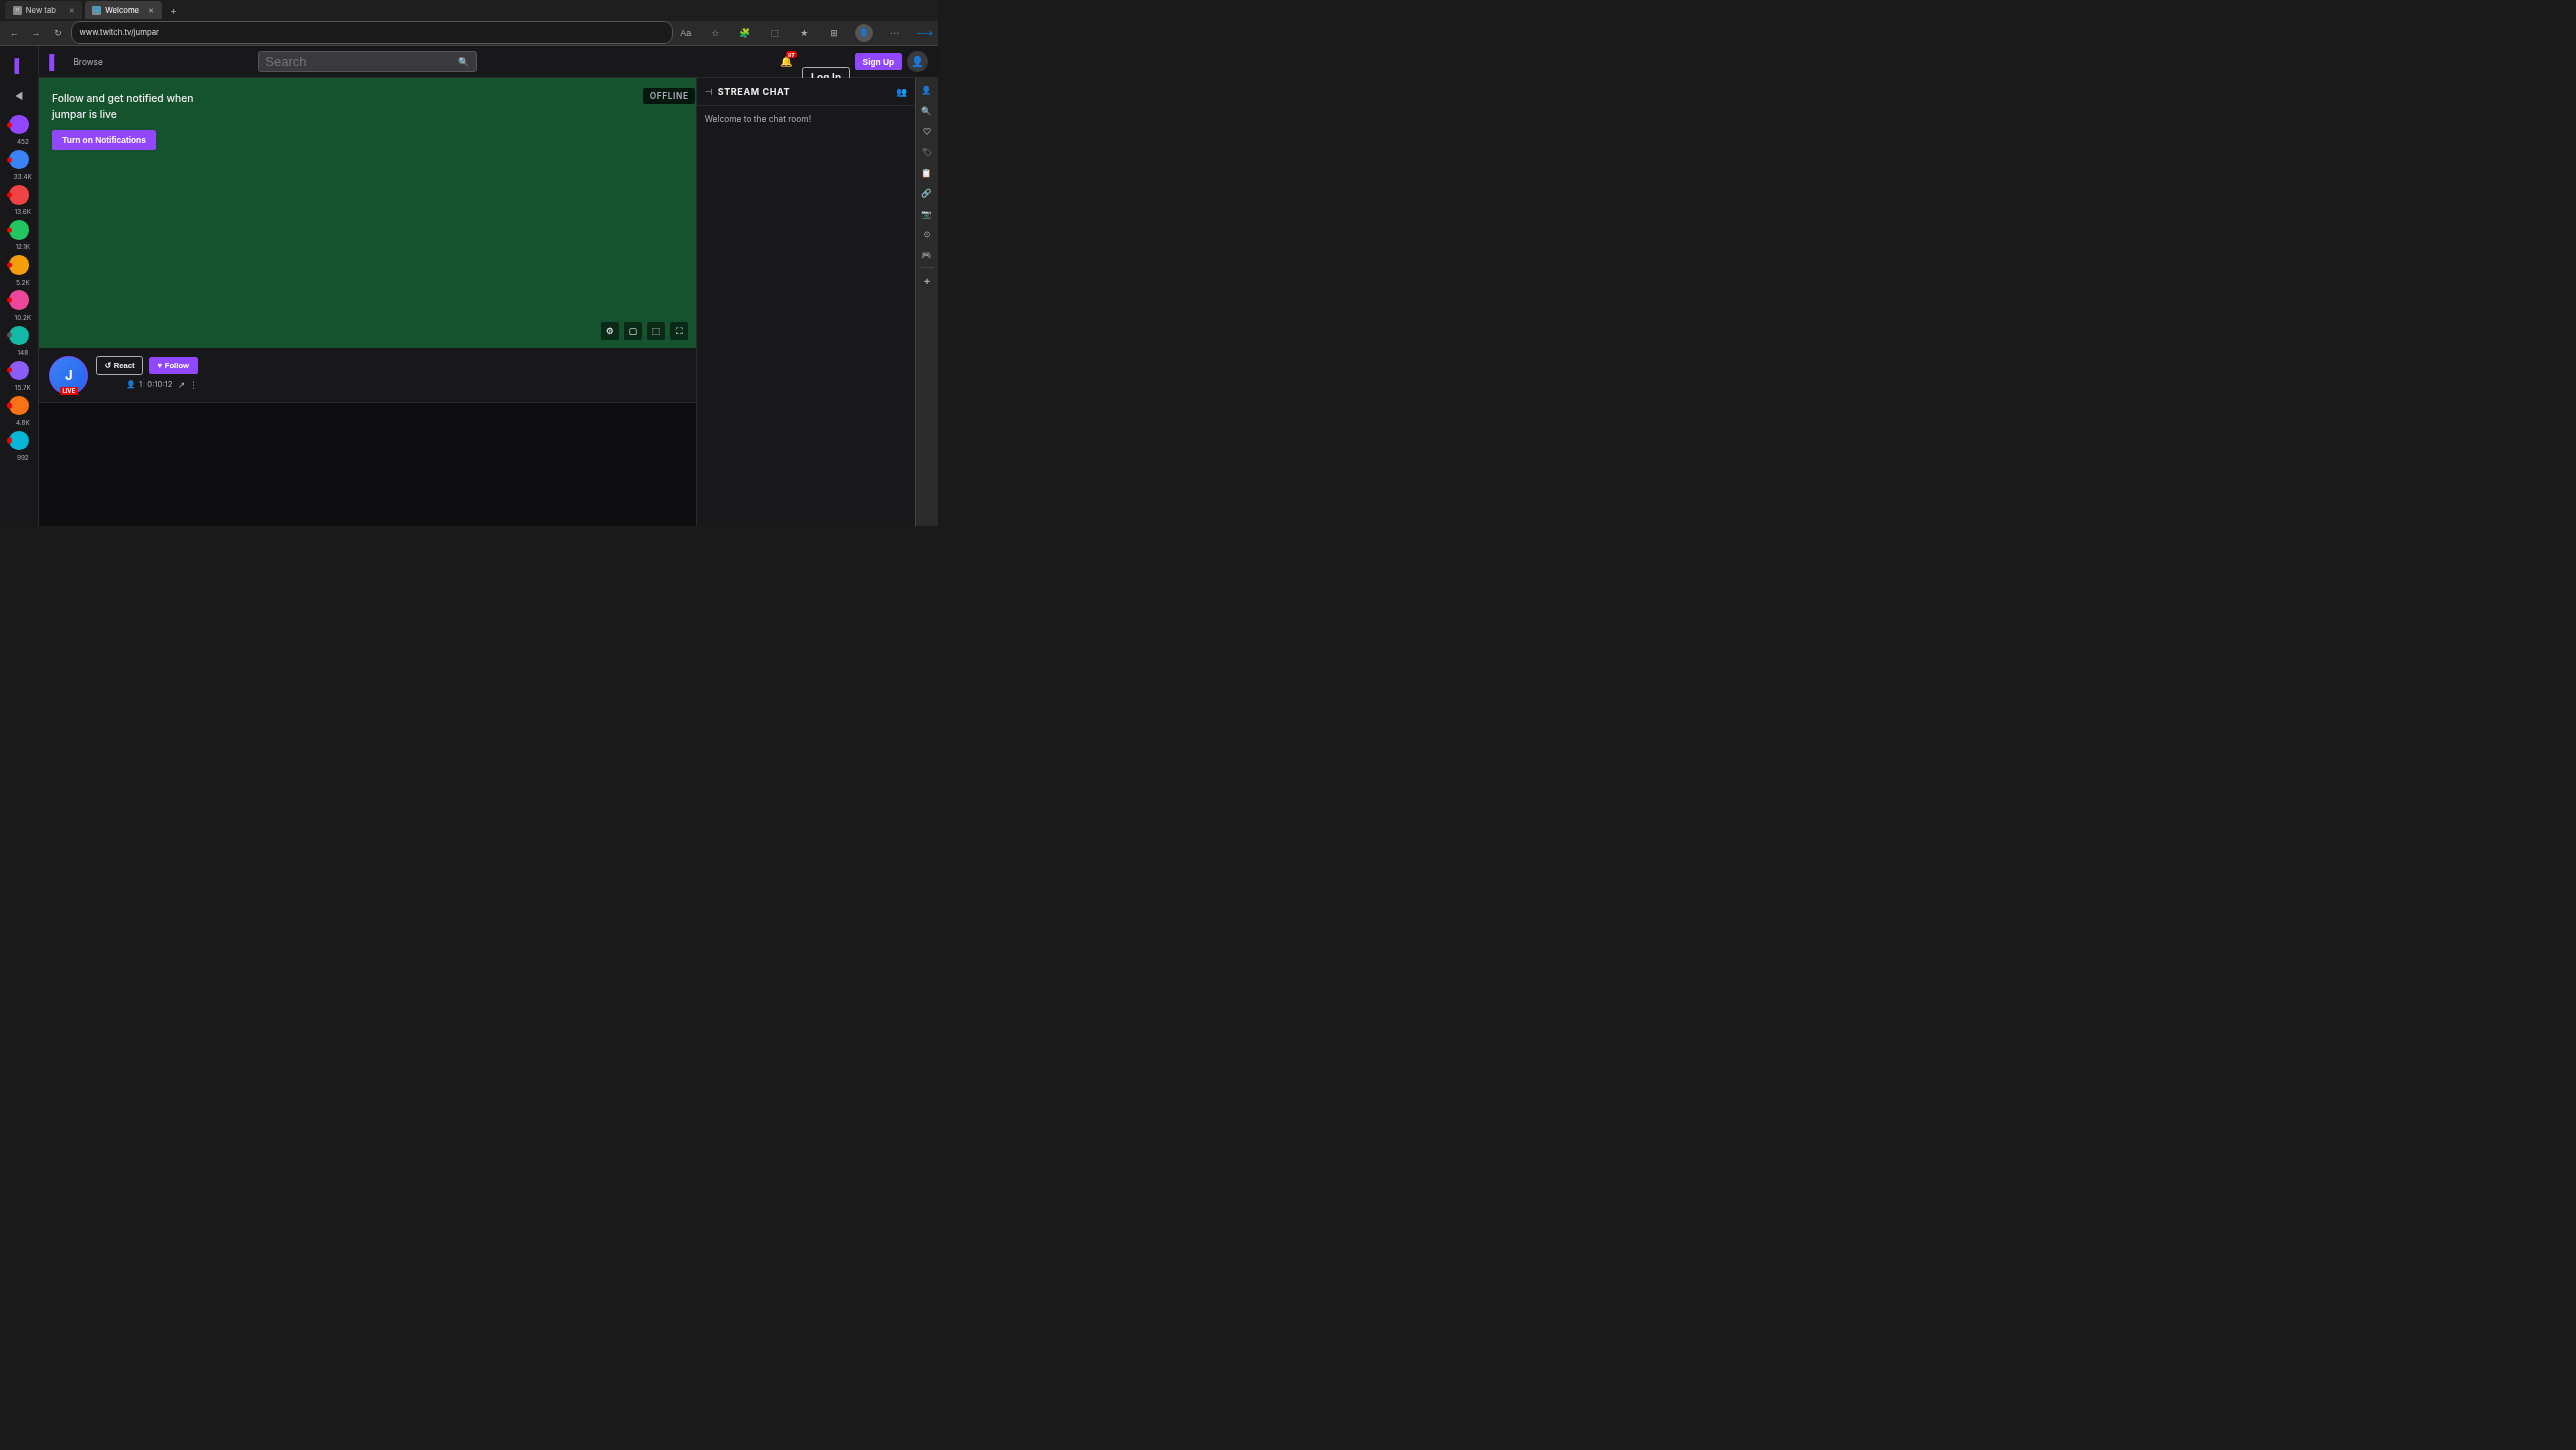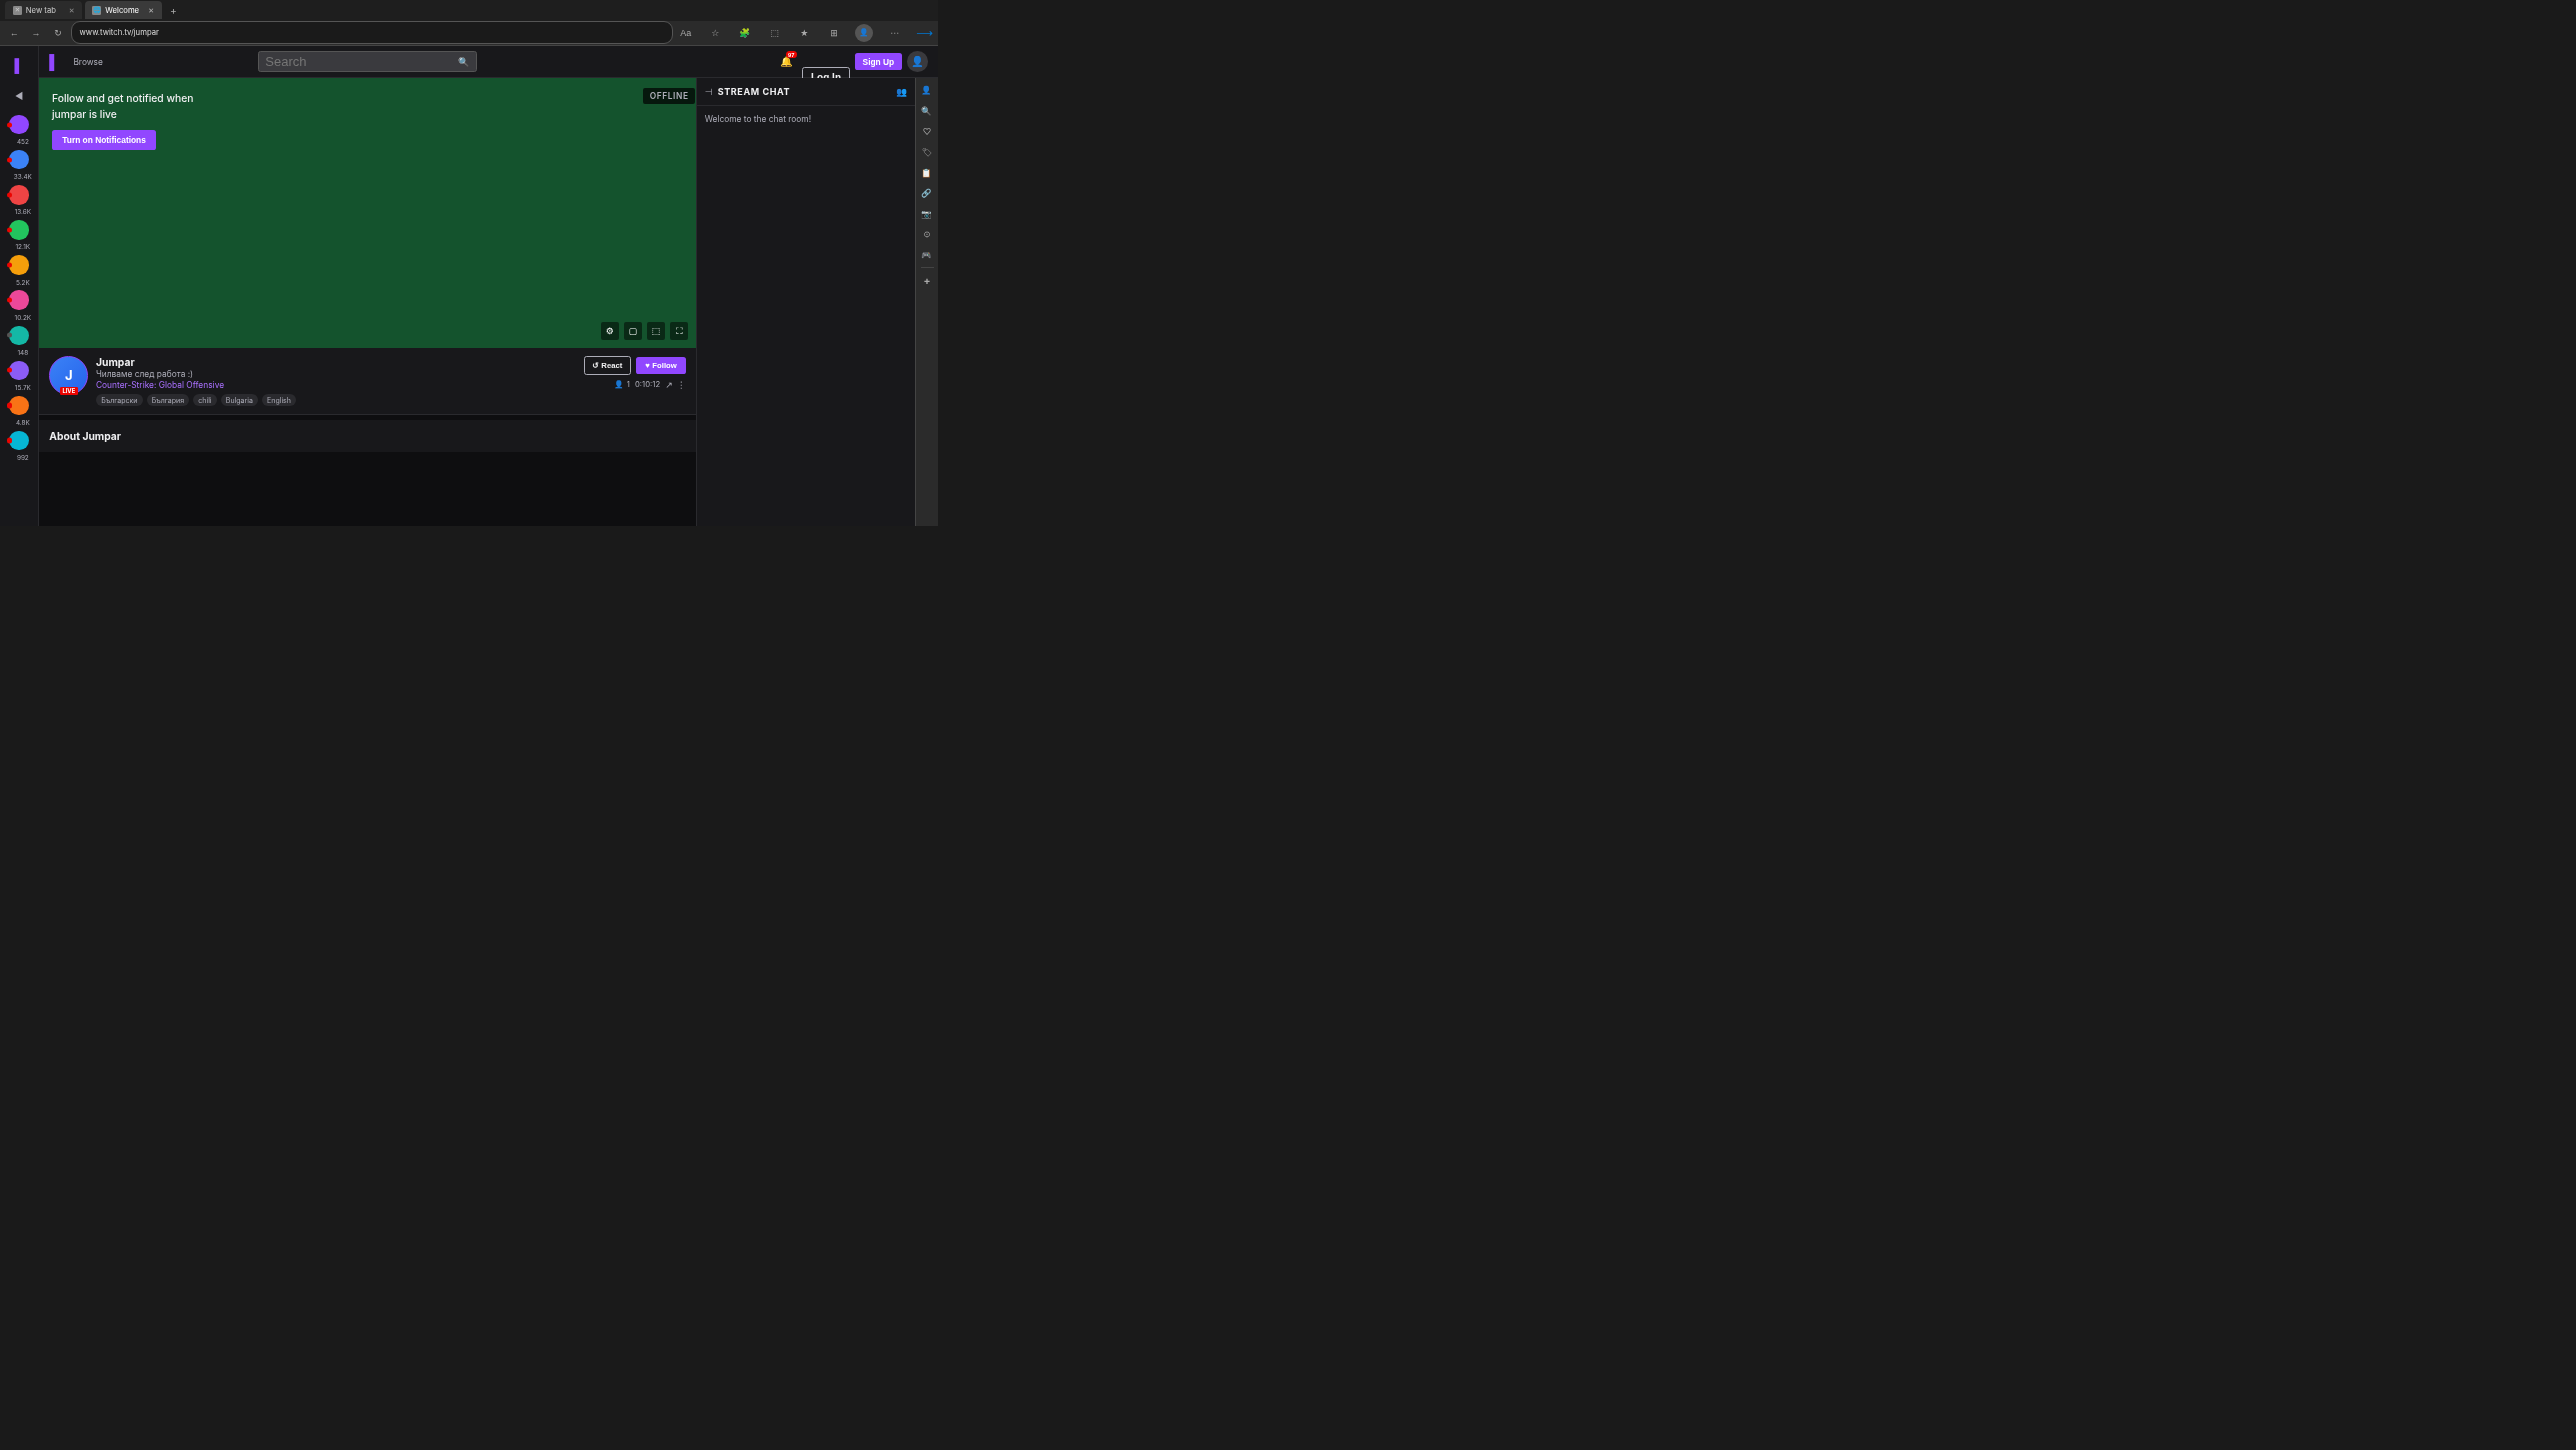--- a/index.html
+++ b/index.html
@@ -763,32 +763,20 @@
             <button class="video-ctrl-btn">⬚</button>
             <button class="video-ctrl-btn">⛶</button>
           </div>
         </div>
 
         <div class="stream-info-bar">
           <div class="streamer-avatar">
             J
             <span class="live-badge">LIVE</span>
           </div>
-          <div class="stream-details">
-            <div class="streamer-name">Jumpar</div>
-            <div class="stream-title">Чилваме след работа :)</div>
-            <div class="stream-game">Counter-Strike: Global Offensive</div>
-            <div class="stream-tags">
-              <span class="stream-tag">Български</span>
-              <span class="stream-tag">България</span>
-              <span class="stream-tag">chili</span>
-              <span class="stream-tag">Bulgaria</span>
-              <span class="stream-tag">English</span>
-            </div>
-          </div>
           <div style="display:flex;flex-direction:column;align-items:flex-end;gap:5.2px;">
             <div class="stream-actions">
               <button class="react-btn">
                 <span>↺</span>
                 <span>React</span>
               </button>
               <button class="follow-btn">
                 <span>♥</span>
                 <span>Follow</span>
               </button>
@@ -800,23 +788,20 @@
               </div>
               <span>0:10:12</span>
               <div class="stream-meta-icons">
                 <button class="meta-icon-btn">↗</button>
                 <button class="meta-icon-btn">⋮</button>
               </div>
             </div>
           </div>
         </div>
 
-        <div class="about-section">
-          <div class="about-title">About Jumpar</div>
-        </div>
 
       </div>
 
       <div class="chat-sidebar">
         <div class="chat-header">
           <div class="chat-header-left">
             <span class="chat-expand-icon">⊣</span>
             <span class="chat-title">STREAM CHAT</span>
           </div>
           <span class="chat-settings-icon">👥</span>

